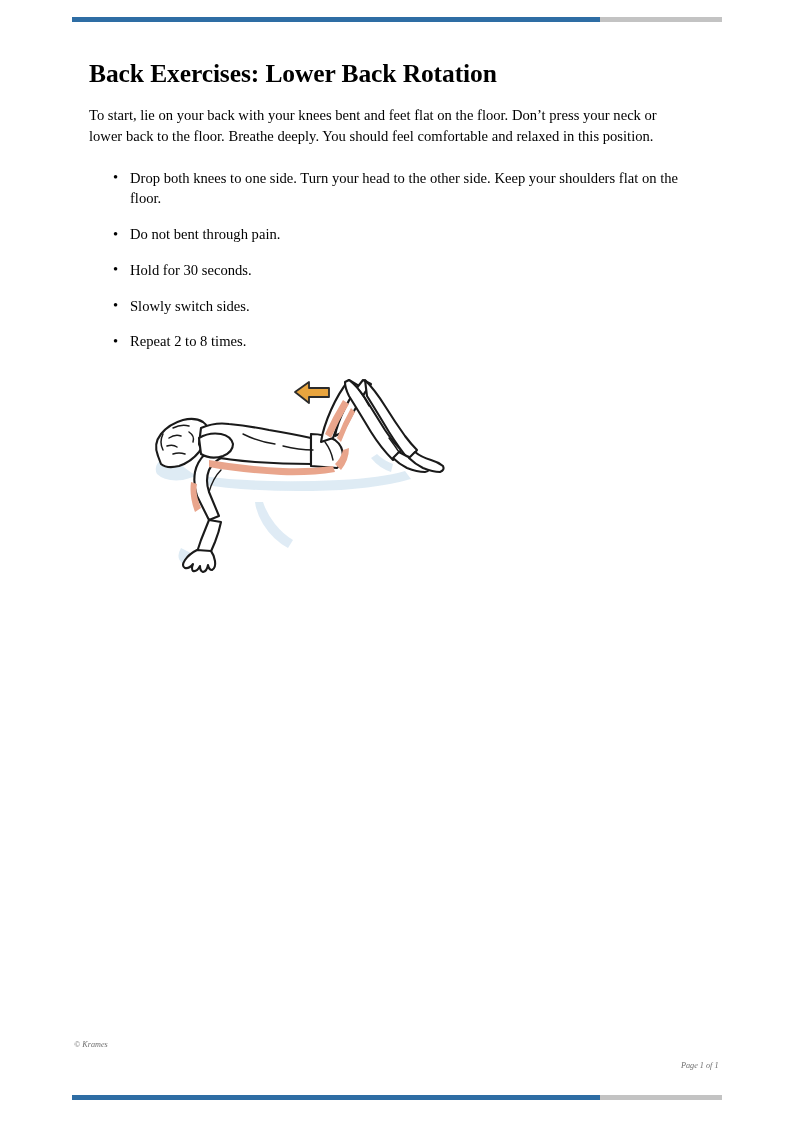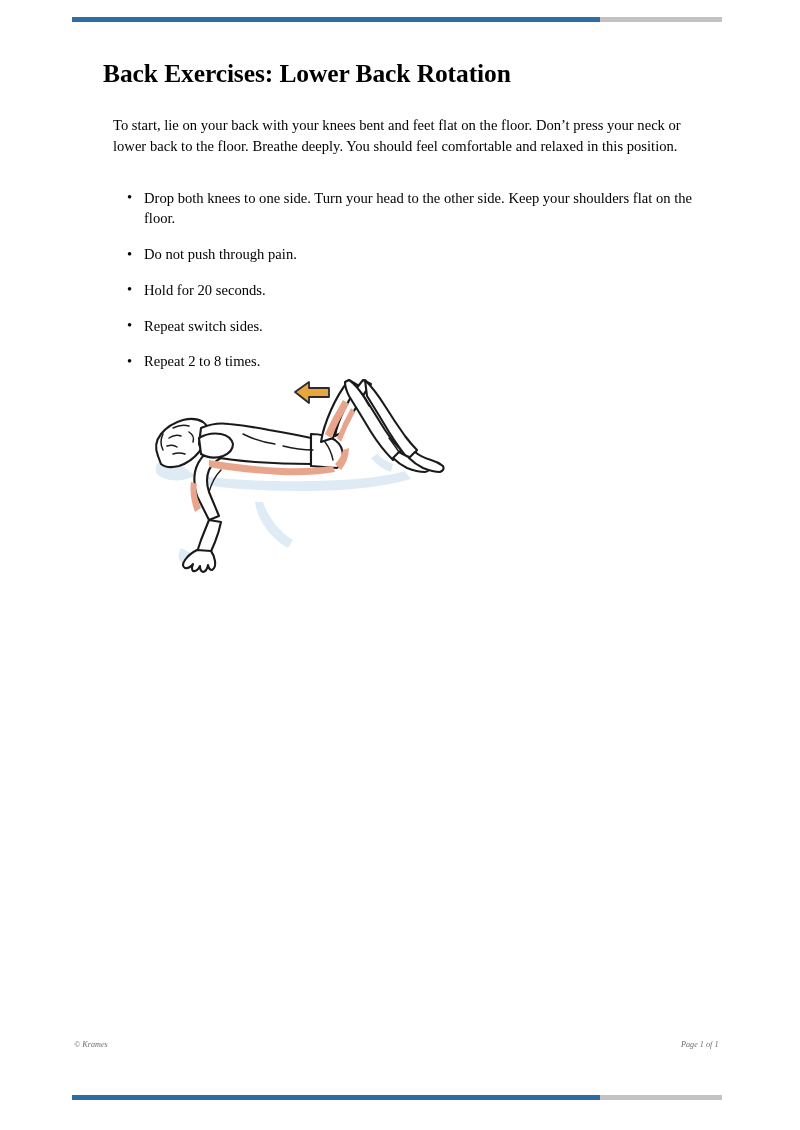--- a/index.html
+++ b/index.html
@@ -33,39 +33,39 @@
   }
   .rule-gray {
     height: 100%;
     flex: 1 1 auto;
     background: #c3c3c3;
   }
 
   
   .content {
     position: absolute;
-    left: 103px;
+    left: 89px;
     top: 0;
     width: 600px;
   }
 
   .page-title {
     font-size: 25.5px;
     font-weight: bold;
     letter-spacing: -0.1px;
     margin: 0;
     padding-top: 59px;
     line-height: 1.15;
     font-family: "Liberation Serif", "DejaVu Serif", serif;
   }
 
   .intro {
     font-size: 14.6px;
     line-height: 1.42;
-    margin: 10px;
+    margin: 0;
     padding-top: 17px;
     width: 580px;
     text-align: left;
   }
 
   .bullet-list {
     list-style: none;
     margin: 0;
     padding: 0;
     padding-top: 21px;
@@ -99,21 +99,21 @@
   
   .footer-text {
     position: absolute;
     top: 1040px;
     font-family: "Liberation Serif", "DejaVu Serif", serif;
     font-style: italic;
     font-size: 8.2px;
     color: #6e6e6e;
   }
   .footer-left  { left: 74px; }
-  .footer-right { left: 681px; }
+  .footer-right { left: 681px; margin-top: 21px; }
 </style>
 </head>
 <body>
 
 <div class="rule-wrap header">
   <div class="rule-blue"></div>
   <div class="rule-gray"></div>
 </div>
 
 <div class="content">
@@ -122,29 +122,29 @@
 
   <p class="intro">To start, lie on your back with your knees bent and feet flat on the floor. Don’t press your neck or lower back to the floor. Breathe deeply. You should feel comfortable and relaxed in this position.</p>
 
   <ul class="bullet-list">
     <li>
       <span class="dot">•</span>
       <span>Drop both knees to one side. Turn your head to the other side. Keep your shoulders flat on the floor.</span>
     </li>
     <li>
       <span class="dot">•</span>
-      <span>Do not push through pain.</span>
-    </li>
-    <li>
-      <span class="dot">•</span>
-      <span>Hold for  20 seconds.</span>
-    </li>
-    <li>
-      <span class="dot">•</span>
-      <span>Repeat switch sides.</span>
+      <span>Do not bent through pain.</span>
+    </li>
+    <li>
+      <span class="dot">•</span>
+      <span>Hold for  30 seconds.</span>
+    </li>
+    <li>
+      <span class="dot">•</span>
+      <span>Slowly switch sides.</span>
     </li>
     <li>
       <span class="dot">•</span>
       <span>Repeat  2 to 8 times.</span>
     </li>
   </ul>
 </div>
 
 <div class="illustration">
   <svg viewBox="0 0 310 205" width="310" height="205" xmlns="http://www.w3.org/2000/svg">

